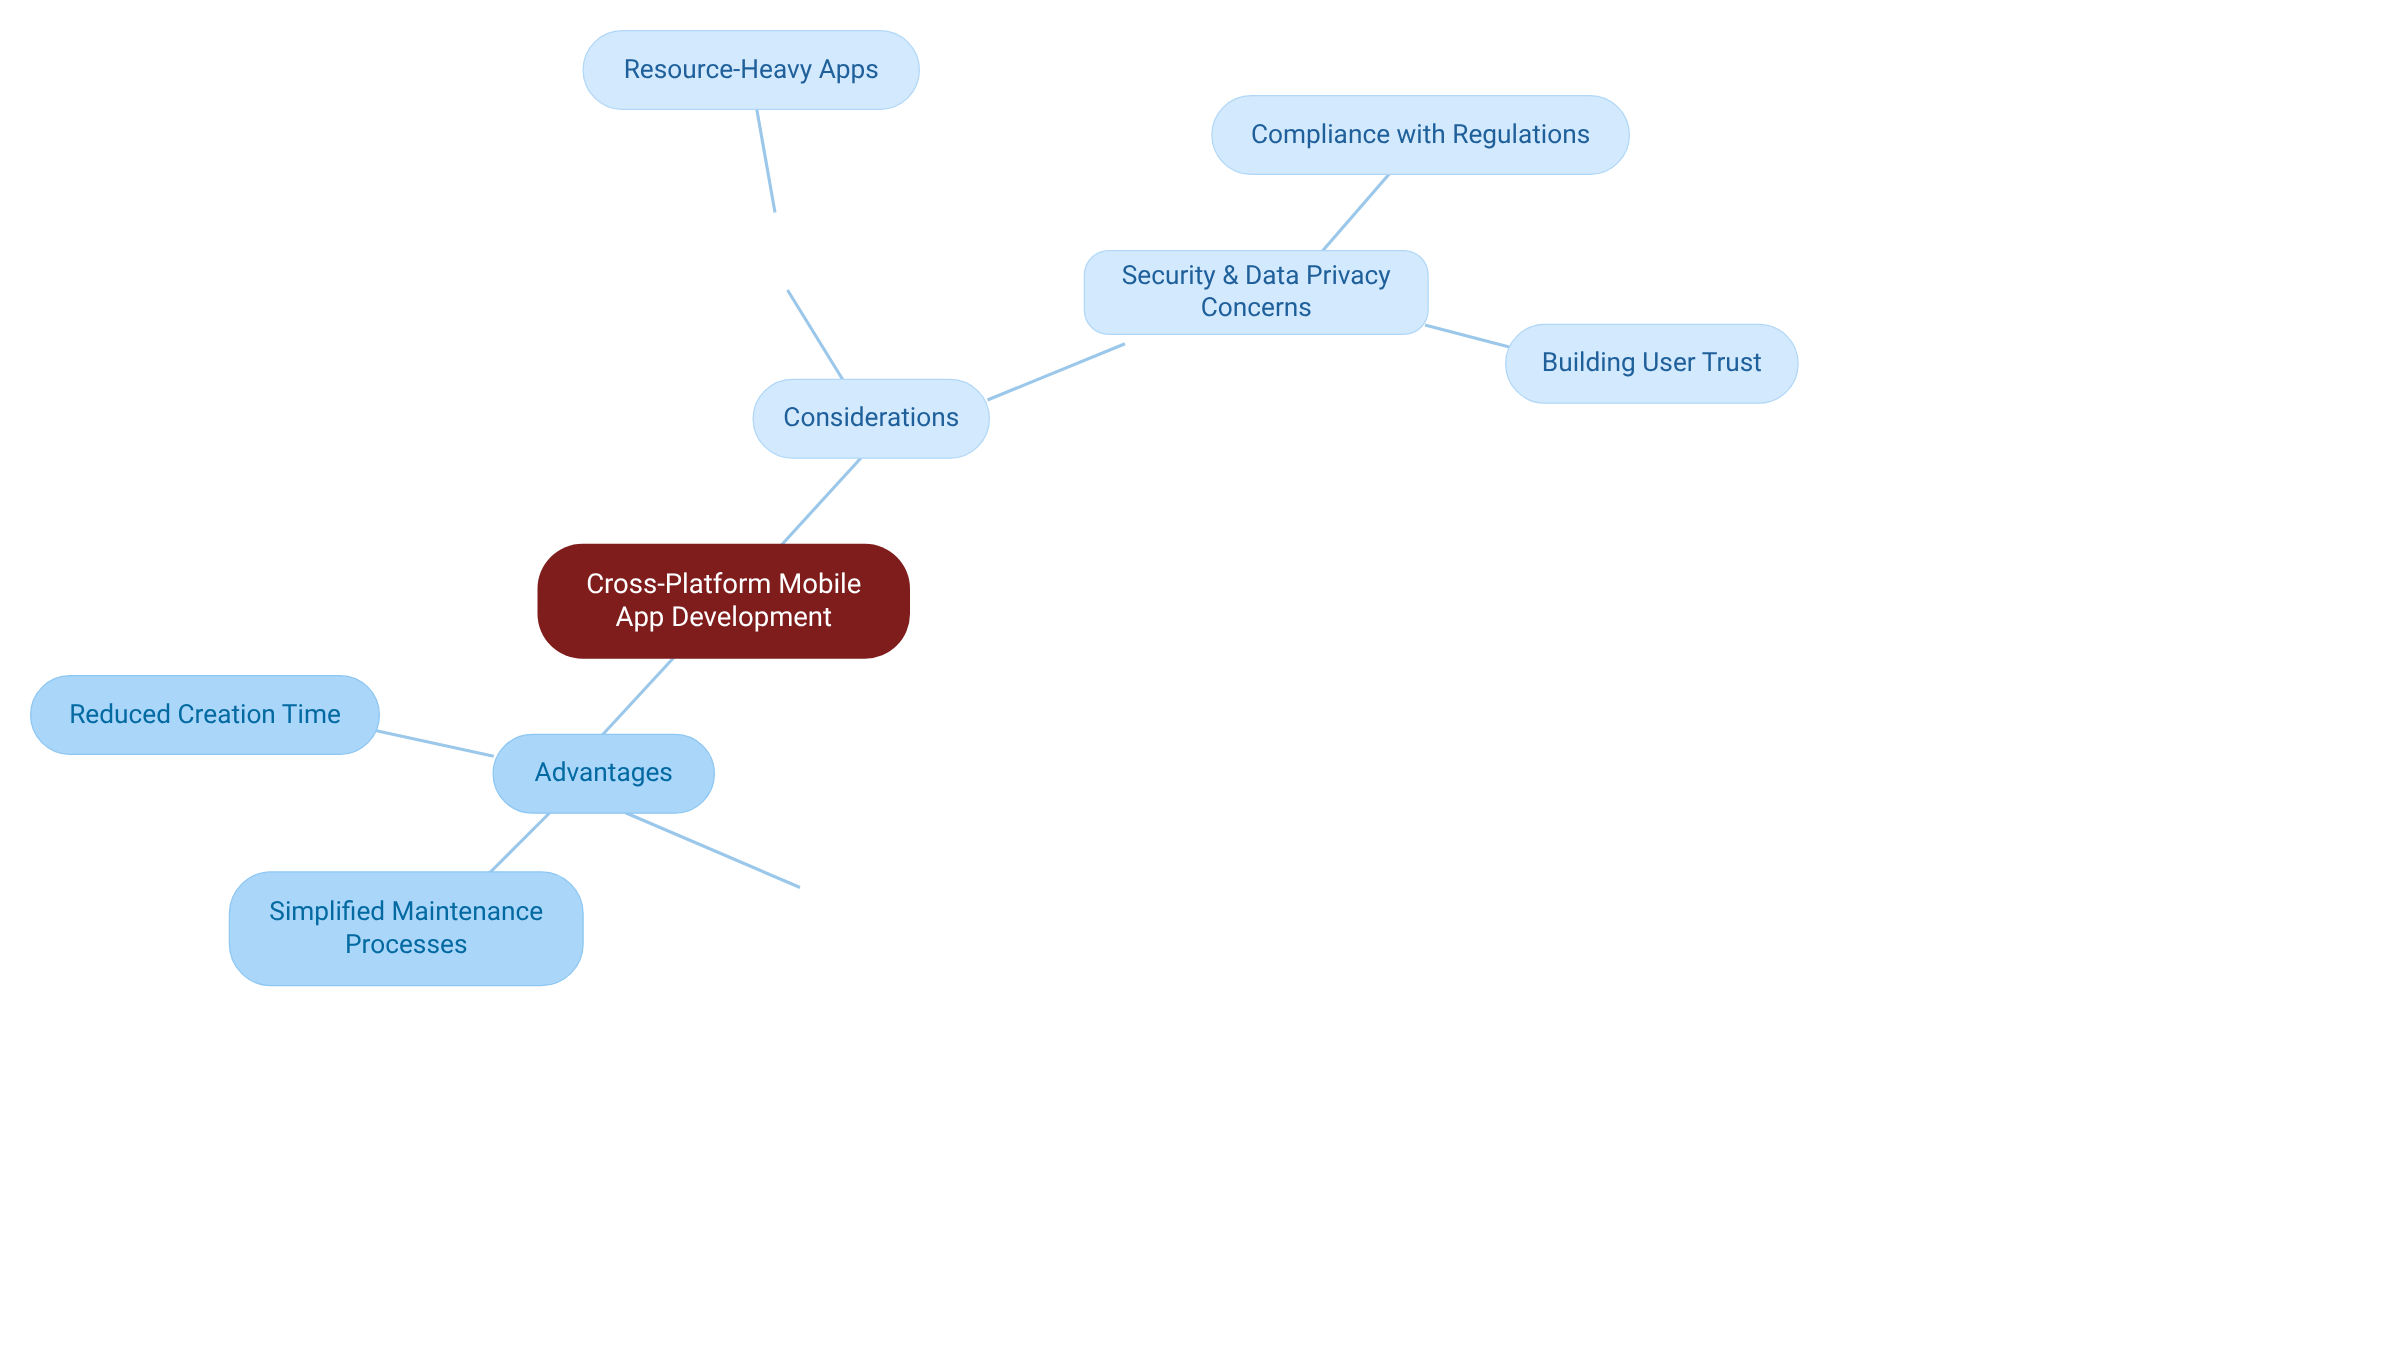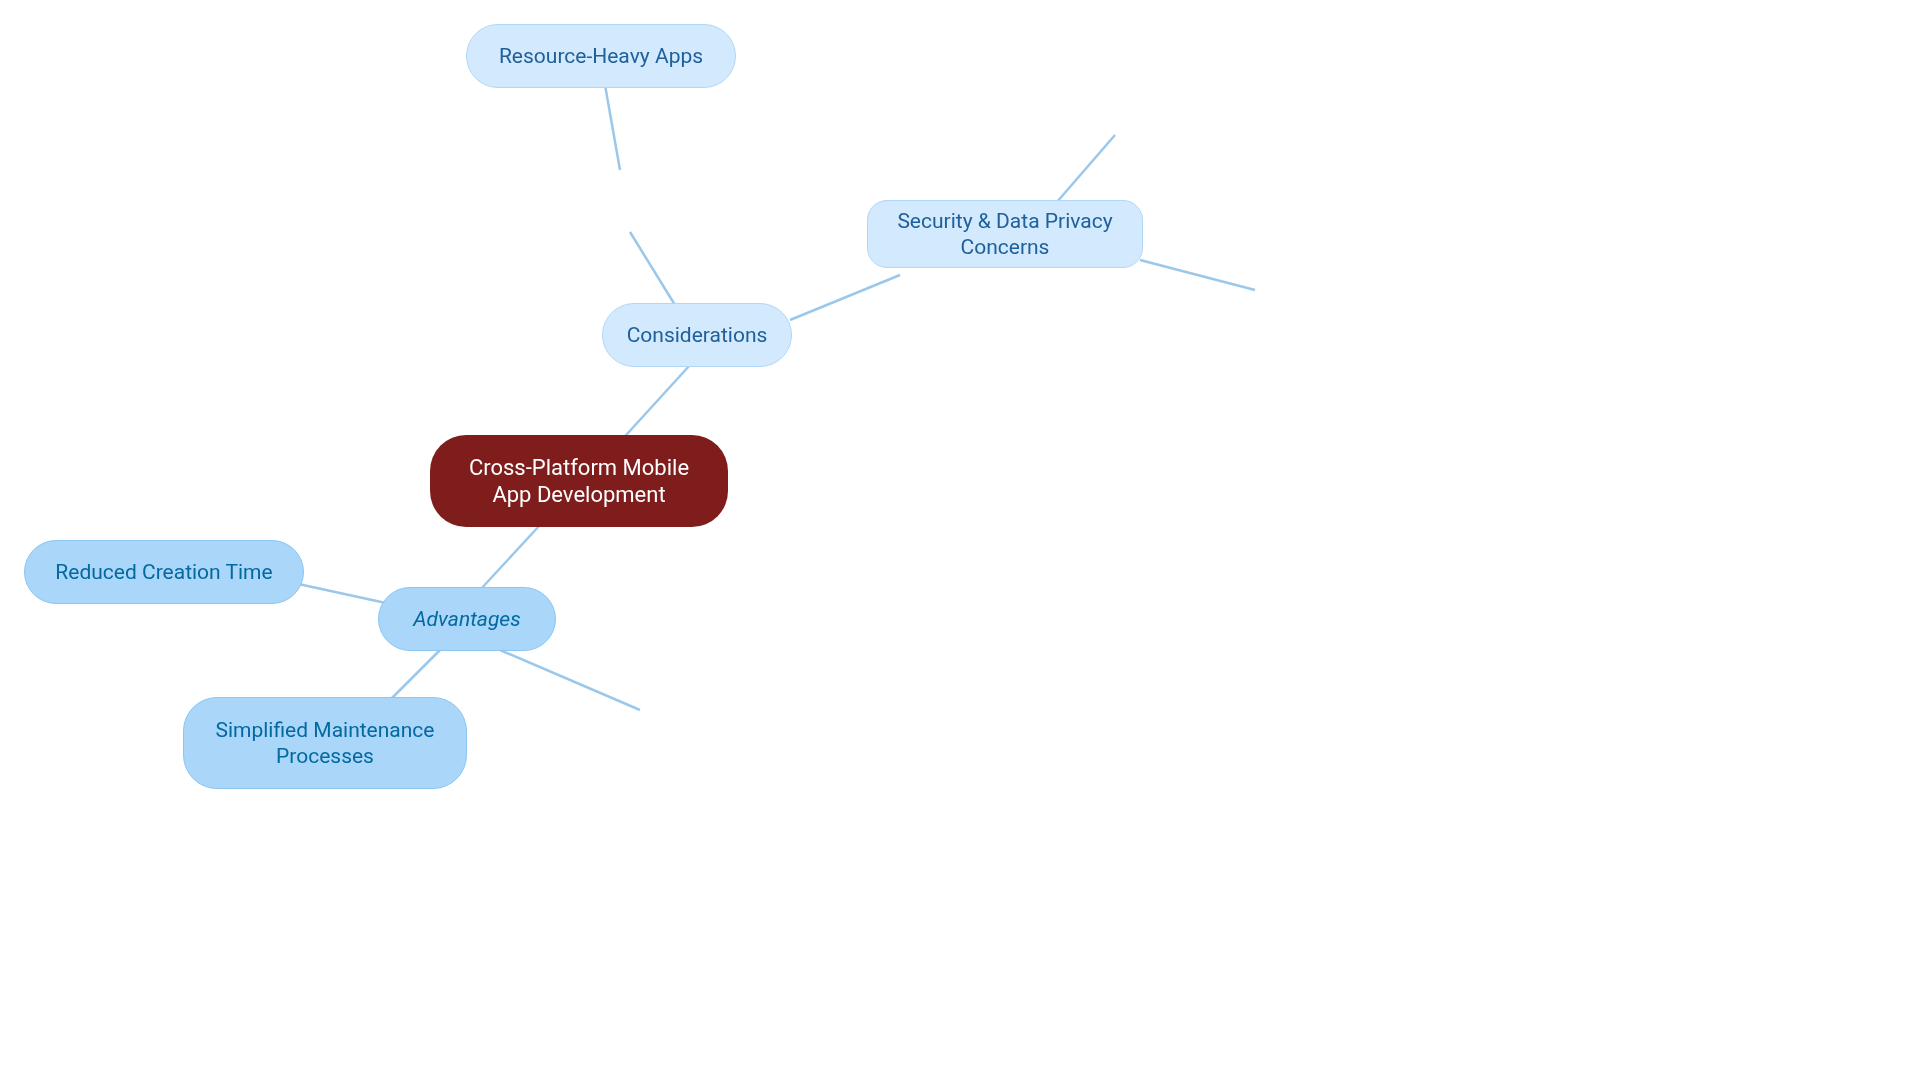--- a/index.html
+++ b/index.html
@@ -84,34 +84,40 @@
   </svg>
 
   <div class="node root" style="left:430px; top:435px; width:298px; height:92px;">
     <span>Cross-Platform Mobile App Development</span>
   </div>
 
   <div class="node light" style="left:602px; top:303px; width:190px; height:64px;">
     <span>Considerations</span>
   </div>
 
-  <div class="node mid" style="left:378px; top:587px; width:178px; height:64px;font-style:italic;">
+  <div class="node mid" style="left:394px; top:587px; width:178px; height:64px;">
     <span>Advantages</span>
   </div>
 
   <div class="node light" style="left:466px; top:24px; width:270px; height:64px;">
     <span>Resource-Heavy Apps</span>
   </div>
 
 
   <div class="node light" style="left:867px; top:200px; width:276px; height:68px;border-radius:20px;">
     <span>Security &amp; Data Privacy Concerns</span>
   </div>
 
+  <div class="node light" style="left:969px; top:76px; width:335px; height:64px;">
+    <span>Compliance with Regulations</span>
+  </div>
 
+  <div class="node light" style="left:1204px; top:259px; width:235px; height:64px;">
+    <span>Building User Trust</span>
+  </div>
 
   <div class="node mid" style="left:24px; top:540px; width:280px; height:64px;">
     <span>Reduced Creation Time</span>
   </div>
 
   <div class="node mid" style="left:183px; top:697px; width:284px; height:92px;">
     <span>Simplified Maintenance Processes</span>
   </div>
 
 

